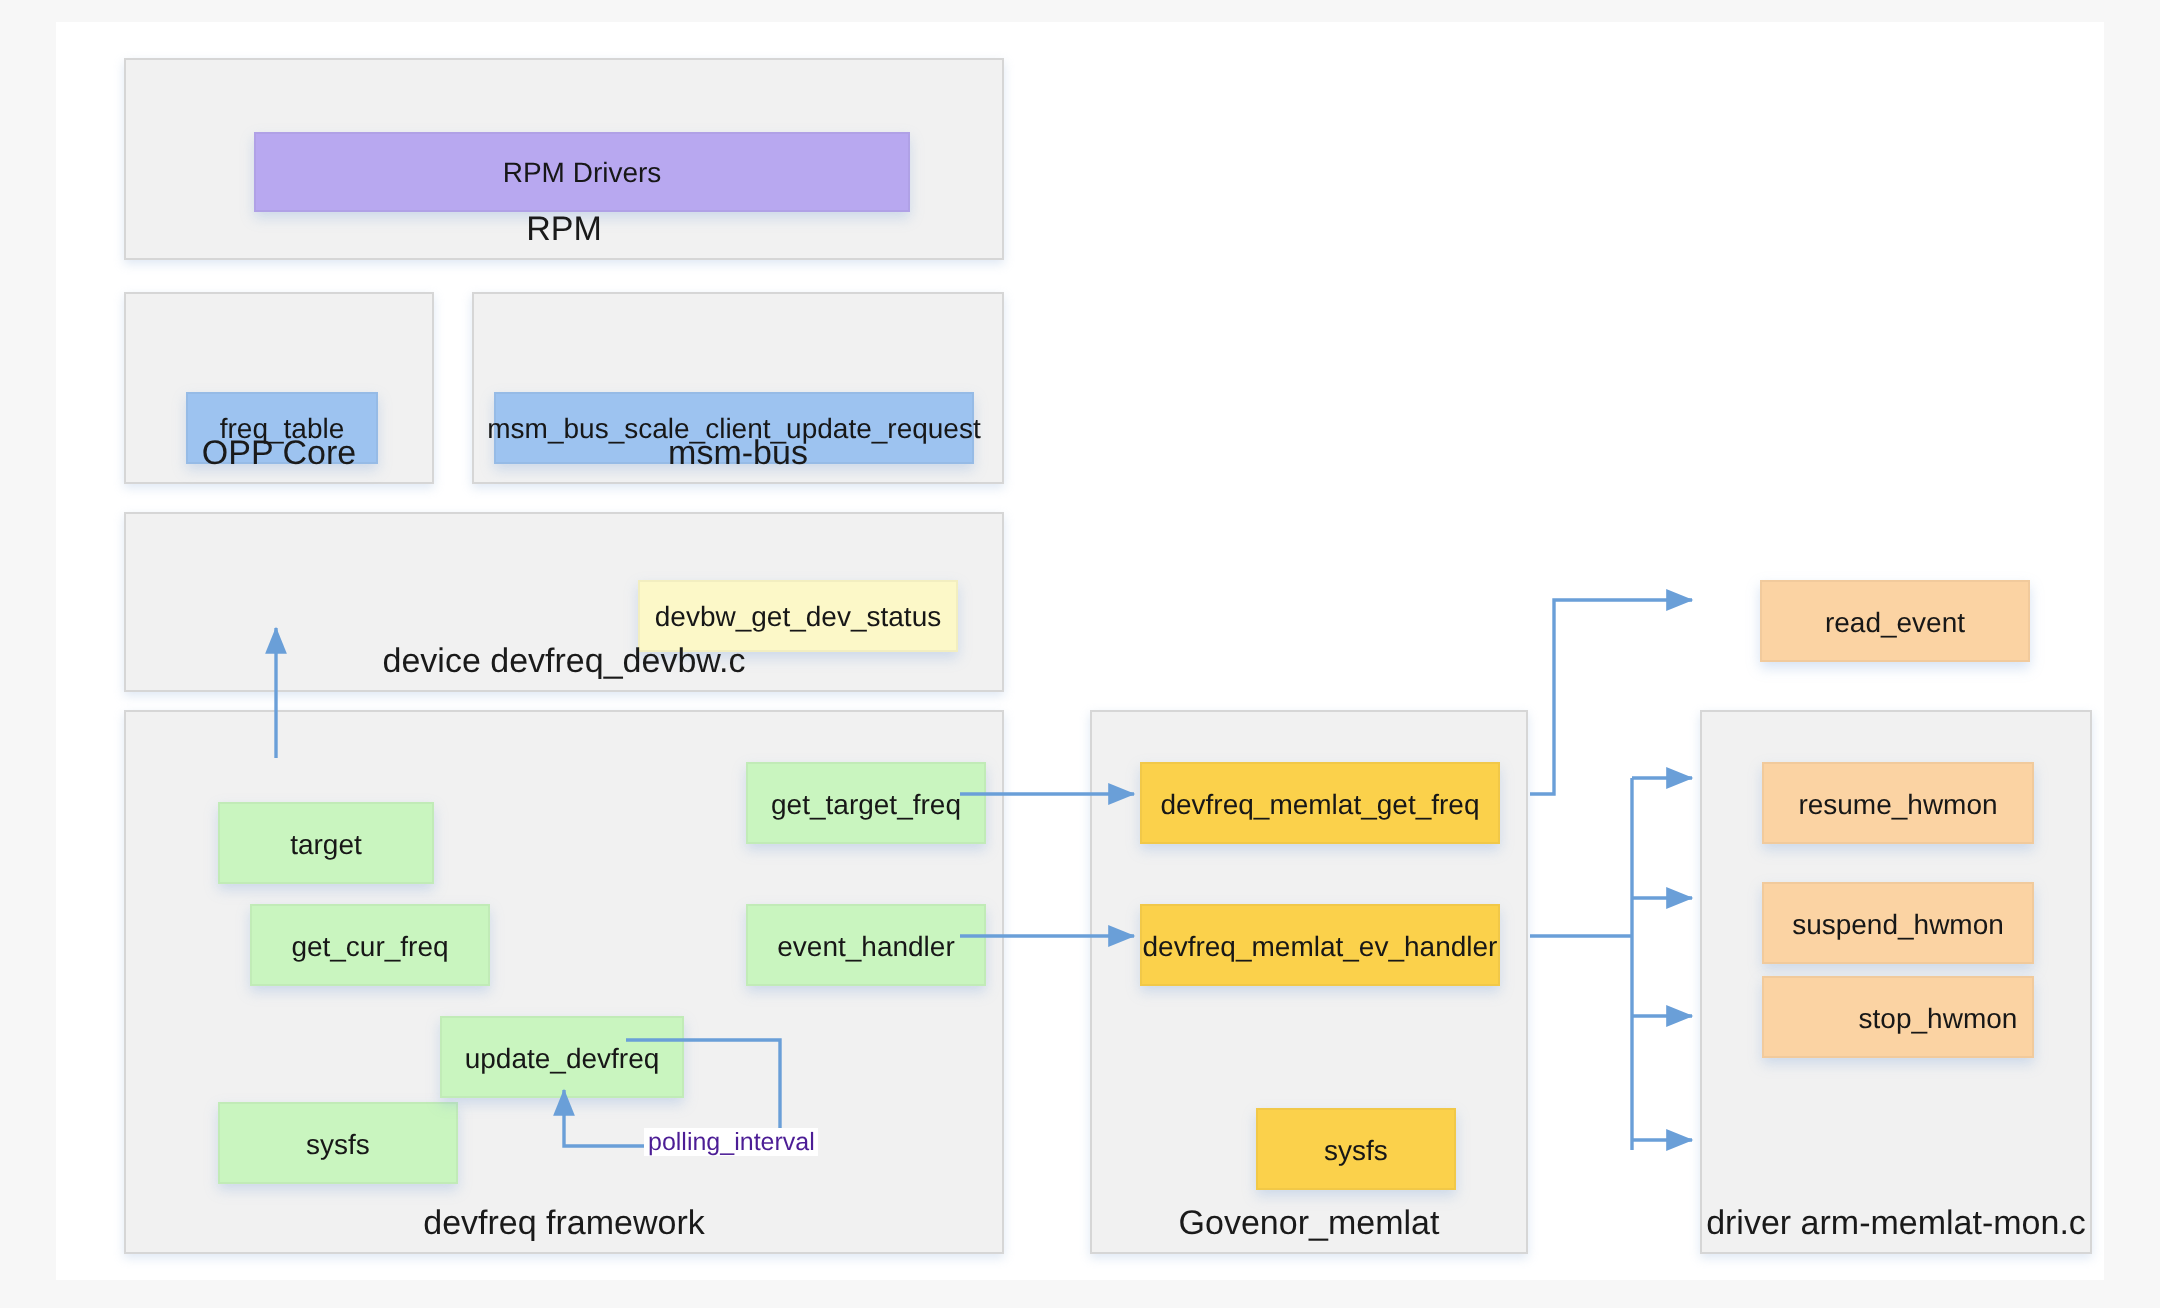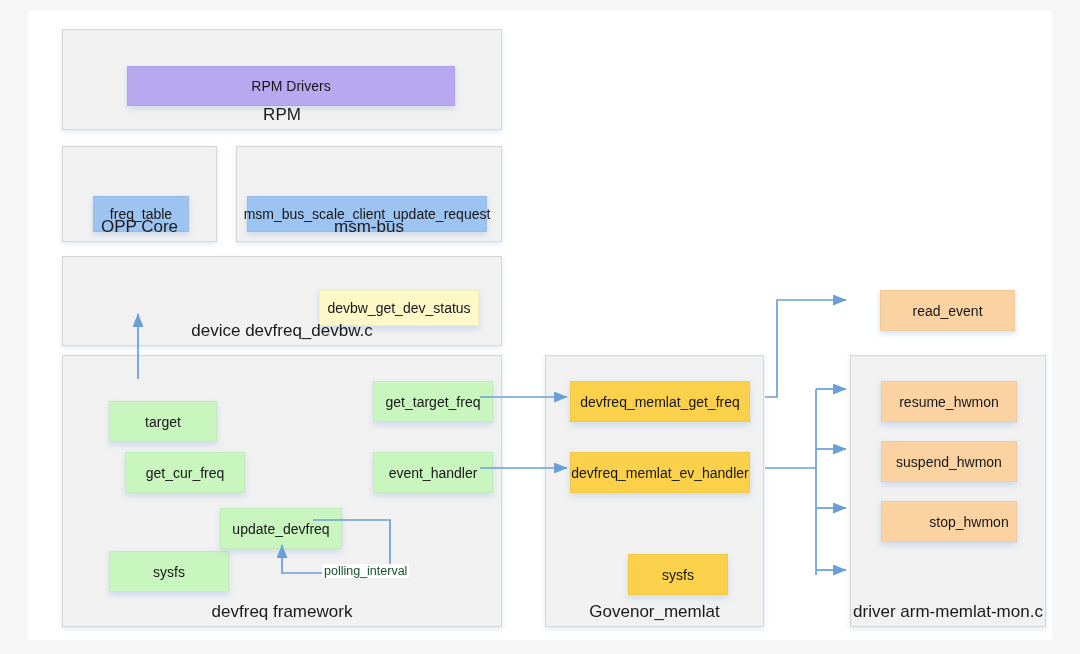--- a/index.html
+++ b/index.html
@@ -76,21 +76,21 @@
   }
   .edge {
     fill: none;
     stroke: #6a9fd8;
     stroke-width: 1.7;
   }
   
   .edge-label {
     position: absolute;
     font-size: 12.5px;
-    color: #14532d;
+    color: #4c1d95;
     background: #ffffff;
     padding: 0 2px;
     white-space: nowrap;
   }
 </style>
 </head>
 <body>
 
 <div id="page">
   <div id="canvas">
@@ -162,21 +162,21 @@
       <span>read_event</span>
     </div>
 
     <div class="group" style="left:822px; top:344px; width:196px; height:272px;">
       <div class="node fill-orange" style="left:30px; top:25px; width:136px; height:41px;">
         <span>resume_hwmon</span>
       </div>
       <div class="node fill-orange" style="left:30px; top:85px; width:136px; height:41px;">
         <span>suspend_hwmon</span>
       </div>
-      <div class="node fill-orange" style="left:30px; top:145px; width:136px; height:41px;padding-left:40px;">
+      <div class="node fill-orange" style="left:30px; top:132px; width:136px; height:41px;padding-left:40px;">
         <span>stop_hwmon</span>
       </div>
       <div class="group-label">driver arm-memlat-mon.c</div>
     </div>
 
   </div>
 
   <svg id="arrows" viewBox="0 0 1080 654">
     <defs>
       <marker id="ah" markerWidth="9" markerHeight="9" refX="7.6" refY="3.2" orient="auto" markerUnits="strokeWidth">

